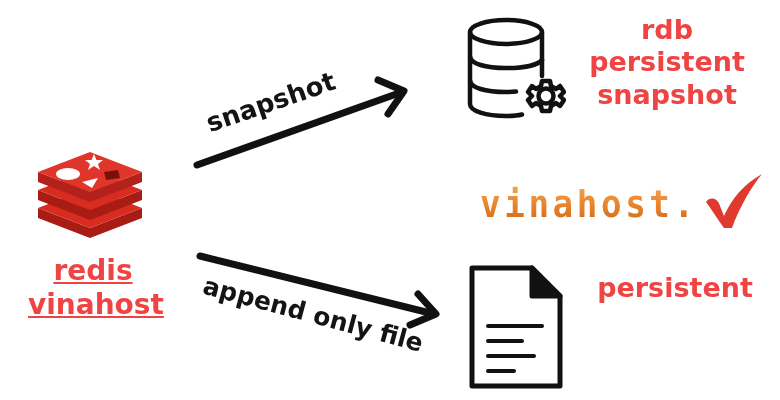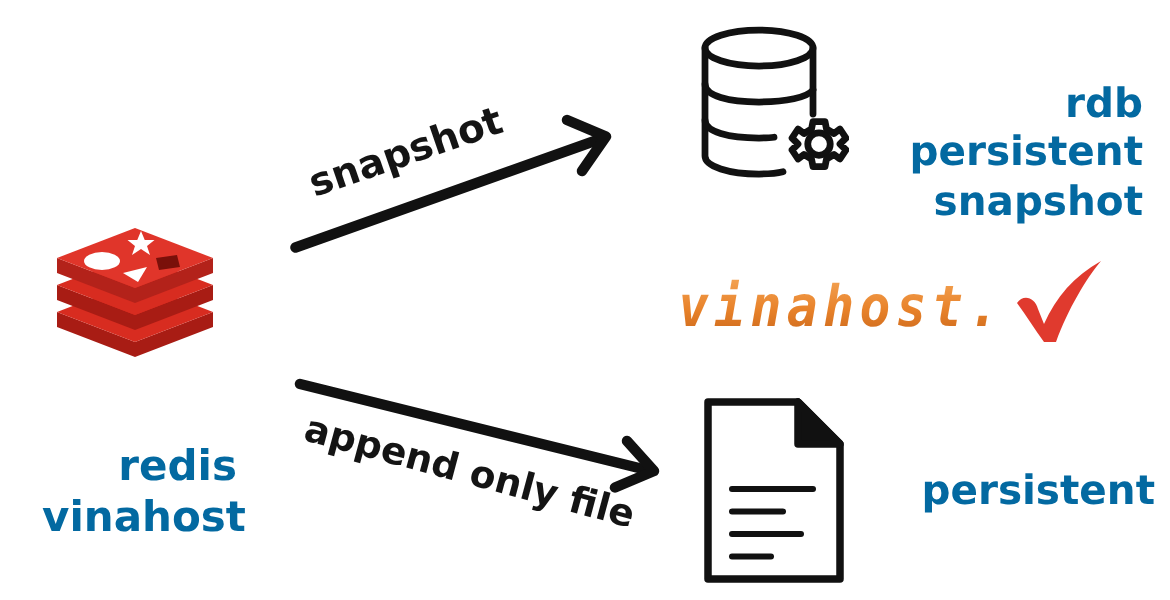--- a/index.html
+++ b/index.html
@@ -1,19 +1,19 @@
 <!DOCTYPE html>
 <html><head>
 <meta charset="utf-8">
 <style>
   html, body { margin:0; padding:0; background:#ffffff; }
   body { width:780px; height:400px; position:relative; overflow:hidden;
          font-family:"DejaVu Sans", sans-serif; color:#111; }
   .abs { position:absolute; }
-  .label { font-weight:bold; text-align:right; line-height:1.2; font-size:27px; color:#0369a1;margin-top:40px; }
+  .label { font-weight:bold; text-align:center; line-height:1.2; font-size:27px; color:#ef4444; }
   .arrow-label { font-weight:bold; font-size:24px; color:#141414; white-space:nowrap; transform-origin:left bottom; }
   .brand { font-family:"DejaVu Sans Mono", monospace; font-weight:bold; font-size:38px; letter-spacing:4px;
            background:linear-gradient(#f5a85a 0%, #e8822a 55%, #c9661a 100%);
            -webkit-background-clip:text; background-clip:text; color:transparent; transform:scaleX(0.9); transform-origin:left; }
 </style>
 </head>
 <body>
 
 <div class="abs" style="left:34px;top:148px;width:112px;height:90px;">
   <svg width="112" height="90" viewBox="0 0 112 90">
@@ -26,21 +26,21 @@
 
     <path d="M4 24 L56 44 L108 24 L108 34 L56 54 L4 34 Z" fill="#b3221a"></path>
     <path d="M4 24 L56 4 L108 24 L56 44 Z" fill="#e0352a"></path>
 
     <ellipse cx="34" cy="26" rx="12" ry="6" fill="#ffffff"></ellipse>
     <polygon points="60,6 62.5,12 69,12 64,16 66,22 60,18 54,22 56,16 51,12 57.5,12" fill="#ffffff"></polygon>
     <polygon points="48,34 64,30 58,40" fill="#ffffff"></polygon>
     <polygon points="70,24 84,22 86,30 72,32" fill="#7a100a"></polygon>
   </svg>
 </div>
-<div class="abs label" style="left:28px;top:254px;width:130px;font-size:28px;">
+<div class="abs label" style="left:28px;top:254px;width:130px;font-size:28px;text-decoration:underline;">
   <div>redis</div>
   <div>vinahost</div>
 </div>
 
 <svg class="abs" style="left:0;top:0;" width="780" height="400">
   <g stroke="#111" stroke-width="7" stroke-linecap="round" fill="none">
     <line x1="197" y1="165" x2="402" y2="92"></line>
     <polyline points="378,80 404,91 388,114" stroke-linejoin="round"></polyline>
   </g>
   <g stroke="#111" stroke-width="7" stroke-linecap="round" fill="none">
@@ -64,21 +64,21 @@
       <path d="M-4 -15 L4 -15 L5 -10 L10 -7 L14 -10 L18 -4 L14 0 L18 4 L14 10 L10 7 L5 10 L4 15 L-4 15 L-5 10 L-10 7 L-14 10 L-18 4 L-14 0 L-18 -4 L-14 -10 L-10 -7 L-5 -10 Z" stroke-linejoin="round"></path>
     </g>
   </svg>
 </div>
 <div class="abs label" style="left:572px;top:14px;width:190px;">
   <div>rdb</div>
   <div>persistent</div>
   <div>snapshot</div>
 </div>
 
-<div class="abs" style="left:452px;top:180px;width:290px;height:50px;font-style:italic;">
+<div class="abs" style="left:480px;top:180px;width:290px;height:50px;">
   <div class="abs brand" style="left:0;top:2px;">vinahost.</div>
   <svg class="abs" style="left:222px;top:-8px;" width="64" height="60" viewBox="0 0 64 60">
     <path d="M4 30 C8 24 16 26 18 34 L22 44 C30 26 42 12 60 2 C50 14 38 34 30 56 L22 56 C16 48 10 38 4 30 Z" fill="#e03a2e"></path>
   </svg>
 </div>
 
 <div class="abs" style="left:468px;top:264px;width:96px;height:126px;">
   <svg width="96" height="126" viewBox="0 0 96 126" fill="none" stroke="#111" stroke-width="5" stroke-linejoin="round">
     <path d="M4 4 H64 L92 32 V122 H4 Z"></path>
     <path d="M64 4 V32 H92 Z" fill="#111"></path>

